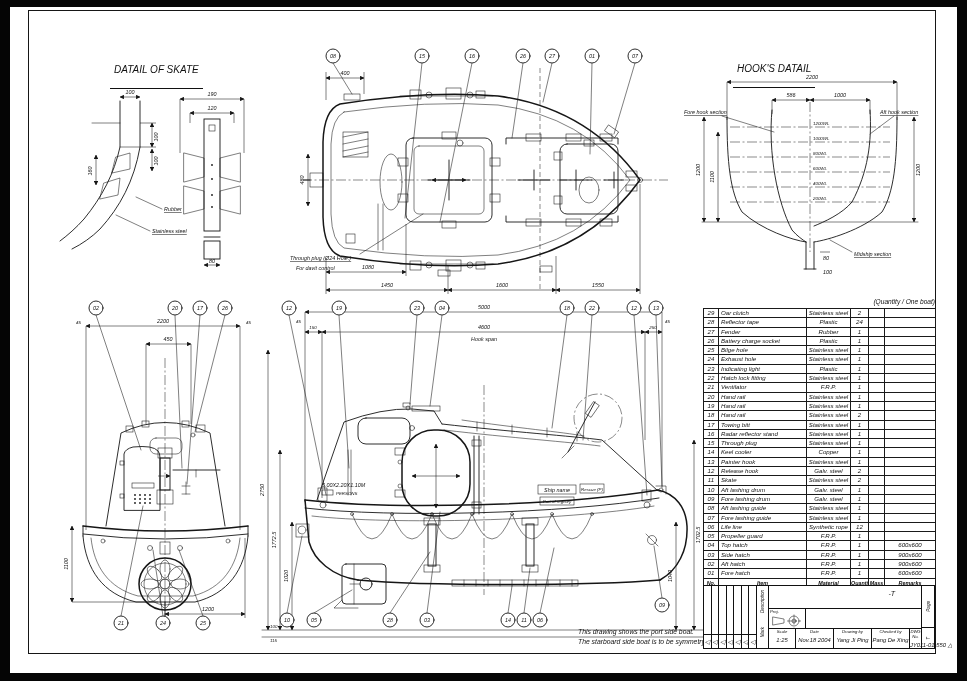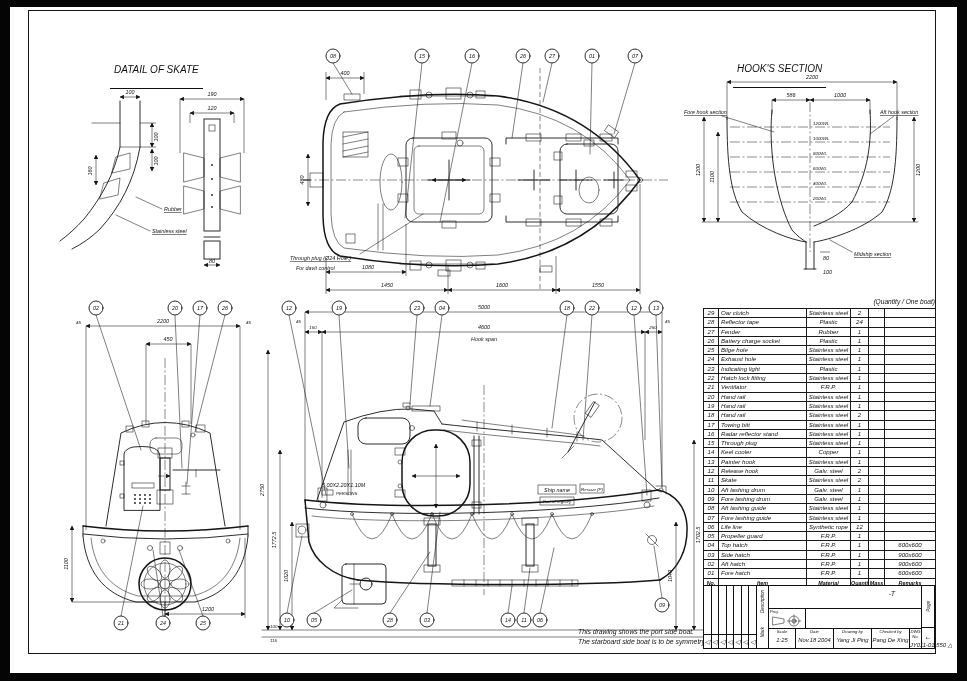--- a/index.html
+++ b/index.html
@@ -53,21 +53,21 @@
   .tb-page div{flex:1;display:flex;align-items:center;justify-content:center;}
   .tb-page .bot{border-top:0.6px solid #111;max-height:20px;}
 </style>
 </head>
 <body>
 
 <div id="sheet">
   <div id="frame"></div>
 
   <div class="dtitle" style="left:100px;top:57px;">DATAIL OF SKATE</div>
-  <div class="dtitle" style="left:723px;top:56px;">HOOK'S SECTION</div>
+  <div class="dtitle" style="left:723px;top:56px;">HOOK'S DATAIL</div>
 
   <svg width="210" height="180" viewBox="0 0 210 180" style="left:42px;top:82px;">
     <defs>
       <marker id="ar" viewBox="0 0 10 10" refX="9" refY="5" markerWidth="8" markerHeight="8" orient="auto-start-reverse">
           <path d="M0,0L10,5L0,10z" fill="#161616"></path>
         </marker>
     </defs>
     <g>
       <path class="s" d="M68,12 L68,58 C62,85 50,108 32,130 C24,139 16,146 8,152"></path>
       <path class="s" d="M88,12 L88,58 C82,92 68,118 48,140 C40,148 30,155 20,160"></path>

